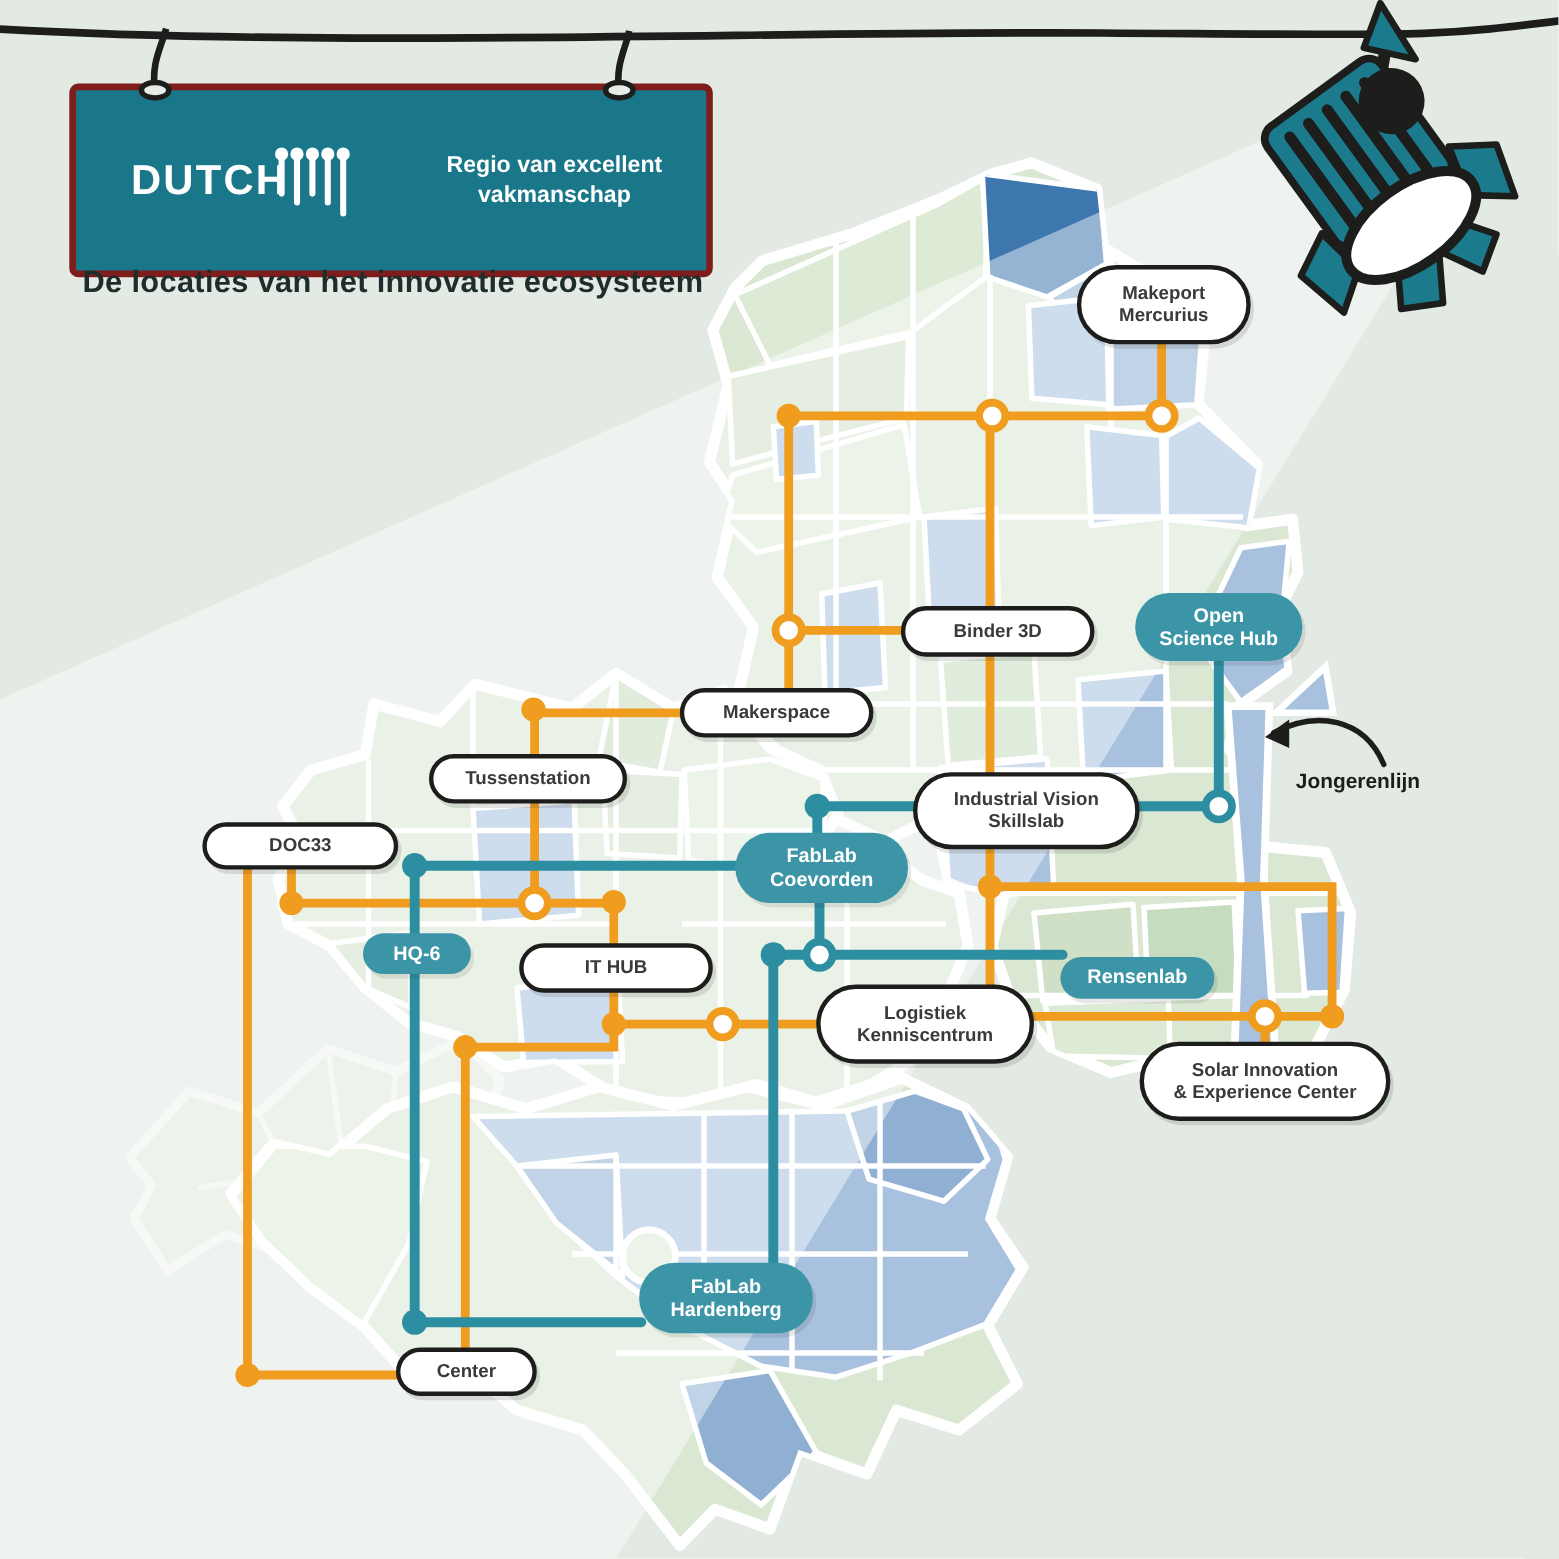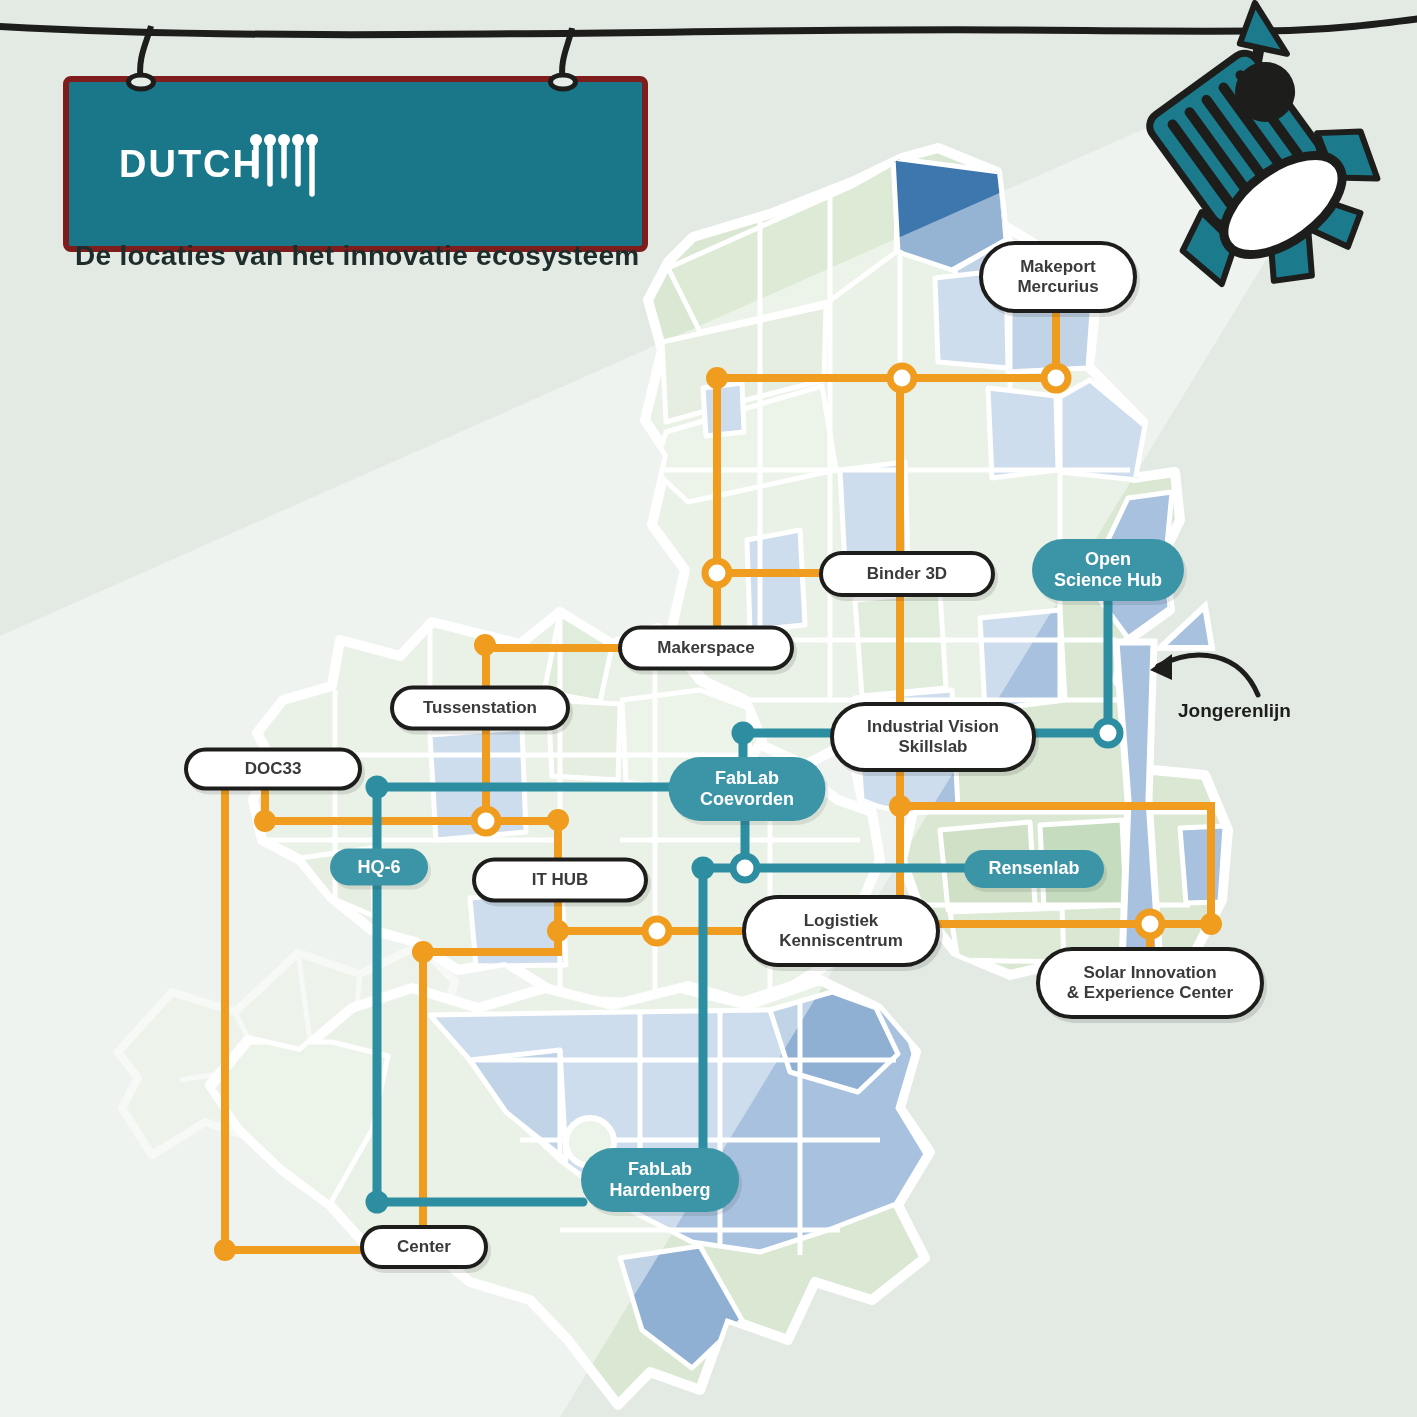--- a/index.html
+++ b/index.html
@@ -210,21 +210,21 @@
 Science Hub</div>
       <div class="pill white" style="left: 706px; top: 648px; width: 168px; height: 37px;">Makerspace</div>
       <div class="pill white" style="left: 933px; top: 737px; width: 198px; height: 62px;">Industrial Vision
 Skillslab</div>
       <div class="pill white" style="left: 480px; top: 708px; width: 172px; height: 37px;">Tussenstation</div>
       <div class="pill white" style="left: 273px; top: 769px; width: 170px; height: 35px;">DOC33</div>
       <div class="pill teal" style="left: 747px; top: 789px; width: 157px; height: 64px;">FabLab
 Coevorden</div>
       <div class="pill teal" style="left: 379px; top: 867px; width: 98px; height: 37px;">HQ-6</div>
       <div class="pill white" style="left: 560px; top: 880px; width: 168px; height: 37px;">IT HUB</div>
-      <div class="pill teal" style="left: 1034px; top: 869px; width: 140px; height: 38px;">Rensenlab</div>
+      <div class="pill teal" style="left: 1034px; top: 889px; width: 140px; height: 38px;">Rensenlab</div>
       <div class="pill white" style="left: 841px; top: 931px; width: 190px; height: 64px;">Logistiek
 Kenniscentrum</div>
       <div class="pill white" style="left: 1150px; top: 983px; width: 220px; height: 64px;">Solar Innovation
 &amp; Experience Center</div>
       <div class="pill teal" style="left: 660px; top: 1180px; width: 158px; height: 64px;">FabLab
 Hardenberg</div>
       <div class="pill white" style="left: 424px; top: 1247px; width: 120px; height: 36px;">Center</div>
     </div>
 
   <svg class="layer" width="1417" height="1417" viewBox="0 0 1417 1417" style="z-index:4">
@@ -266,20 +266,22 @@
         </g>
         <g fill="#ffffff">
           <circle cx="9" cy="8" r="6"></circle>
             <circle cx="23" cy="8" r="6"></circle>
             <circle cx="37" cy="8" r="6"></circle>
           <circle cx="51" cy="8" r="6"></circle>
             <circle cx="65" cy="8" r="6"></circle>
         </g>
       </svg>
     </div>
+    <div class="sign-tagline">Regio van excellent
+vakmanschap</div>
   </div>
   <div class="eyelet" style="left:141px;top:82px"></div>
   <div class="eyelet" style="left:563px;top:82px"></div>
 
   <div class="page-title">De locaties van het innovatie ecosysteem</div>
   <div class="jongerenlijn">Jongerenlijn</div>
 
 </div>
 
 </body></html>

